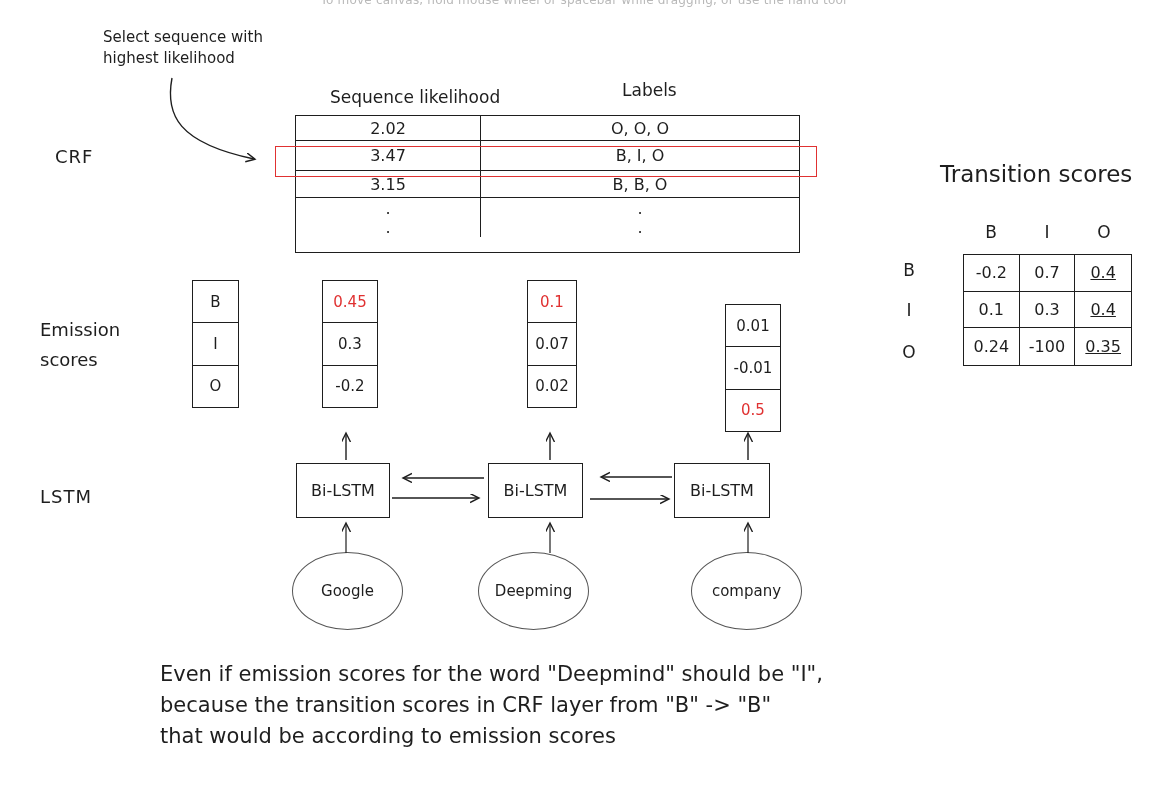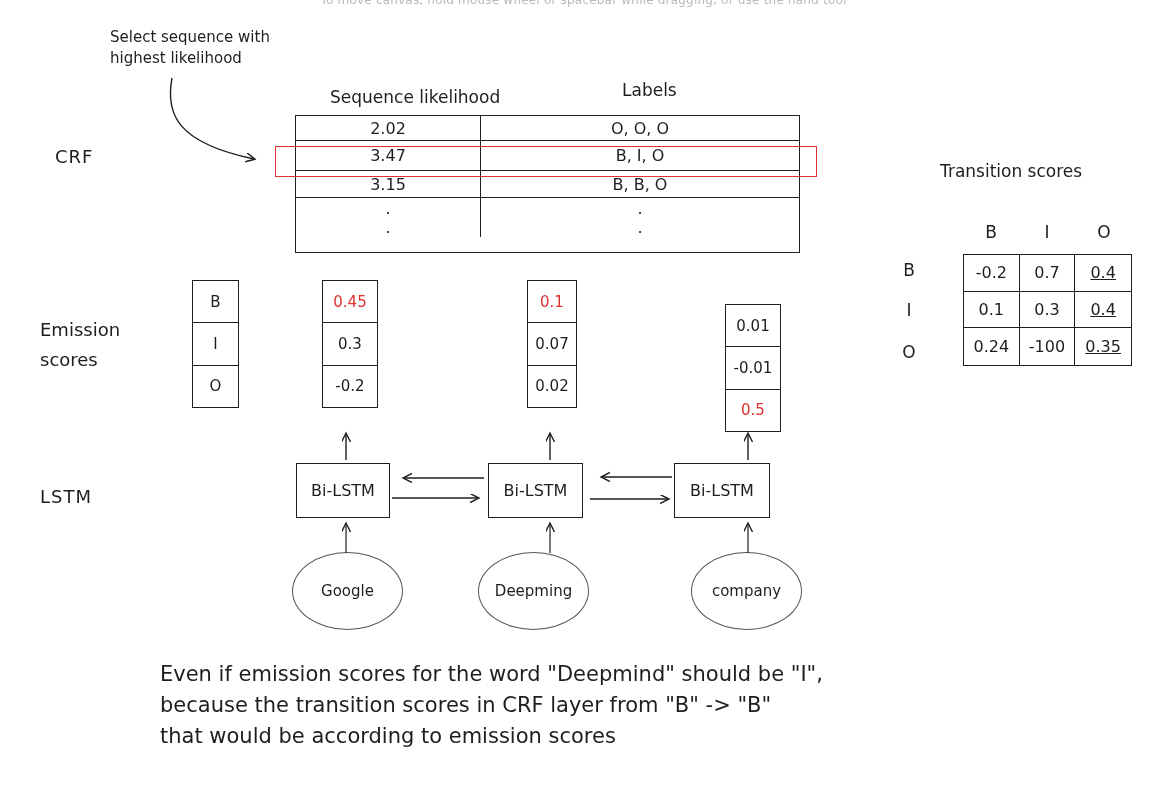--- a/index.html
+++ b/index.html
@@ -4,37 +4,37 @@
 <style>
   :root { --ink:#1e1e1e; --highlight:#e03131; --hint:#b9b9b9; }
   * { margin:0; padding:0; box-sizing:border-box; }
   body { background:#ffffff; font-family:"DejaVu Sans", sans-serif; }
   .canvas { position:relative; width:1167px; height:803px; background:#fff; overflow:hidden; color:var(--ink);padding-left:12px; }
   .abs { position:absolute; }
   .hint { top:-7px; left:0; right:0; text-align:center; font-size:12px; color:var(--hint); letter-spacing:.2px; }
   .overlay { position:absolute; inset:0; width:1167px; height:803px; pointer-events:none; }
   .overlay .stroke { stroke:var(--ink); stroke-width:1.4; fill:none; }
   .overlay .thin { stroke-width:1.2; }
-  .annotation { left:103px; top:27px; font-size:15px; line-height:21px;margin-left:7px; }
+  .annotation { left:103px; top:27px; font-size:15px; line-height:21px; }
   .crf-label { left:55px; top:146px; font-size:18px; letter-spacing:1px; }
   .lstm-label { left:40px; top:486px; font-size:18px; letter-spacing:1px; }
   .emission-label { left:40px; top:291px; font-size:18px; line-height:30px;margin-top:24px; }
   .th-likelihood { left:330px; top:87px; font-size:17px; }
   .th-labels { left:622px; top:80px; font-size:17px; }
   .crf-table { left:295px; top:115px; width:505px; height:138px; border:1.6px solid var(--ink); display:flex; flex-direction:column; }
   .crf-row { display:flex; }
   .crf-row .cl { width:185px; border-right:1.4px solid var(--ink); display:flex; align-items:center; justify-content:center; font-size:16px; }
   .crf-row .cr { flex:1; display:flex; align-items:center; justify-content:center; font-size:16px; }
   .r0 { height:25px; border-bottom:1.4px solid var(--ink); }
   .r1 { height:30px; border-bottom:1.4px solid var(--ink); }
   .r2 { height:27px; border-bottom:1.4px solid var(--ink); }
   .r3 { height:20px; }
   .r4 { height:19px; }
   .red-box { left:275px; top:146px; width:542px; height:31px; border:1.8px solid var(--highlight); background:transparent; }
-  .trans-title { left:940px; top:161px; font-size:17px; }
+  .trans-title { left:940px; top:161px; font-size:23px; }
   .trans-grid { left:963px; top:254px; width:169px; height:112px; border:1.7px solid var(--ink); display:grid; grid-template-columns:1fr 1fr 1fr; grid-template-rows:1fr 1fr 1fr; }
   .trans-grid .tc { display:flex; align-items:center; justify-content:center; font-size:16px; border-right:1.3px solid var(--ink); border-bottom:1.3px solid var(--ink); }
   .trans-grid .tc.lastc { border-right:none;text-decoration:underline; }
   .trans-grid .tc.lastr { border-bottom:none; }
   .trans-colhead { top:222px; width:56px; text-align:center; font-size:17px; }
   .trans-rowhead { left:898px; width:22px; text-align:center; font-size:17px; }
   .ebox { top:280px; width:56px; height:128px; border:1.7px solid var(--ink); display:flex; flex-direction:column; }
   .ebox .ec { flex:1; display:flex; align-items:center; justify-content:center; font-size:15px; }
   .ebox .ec:not(:last-child) { border-bottom:1.3px solid var(--ink); }
   .red { color:var(--highlight); }

